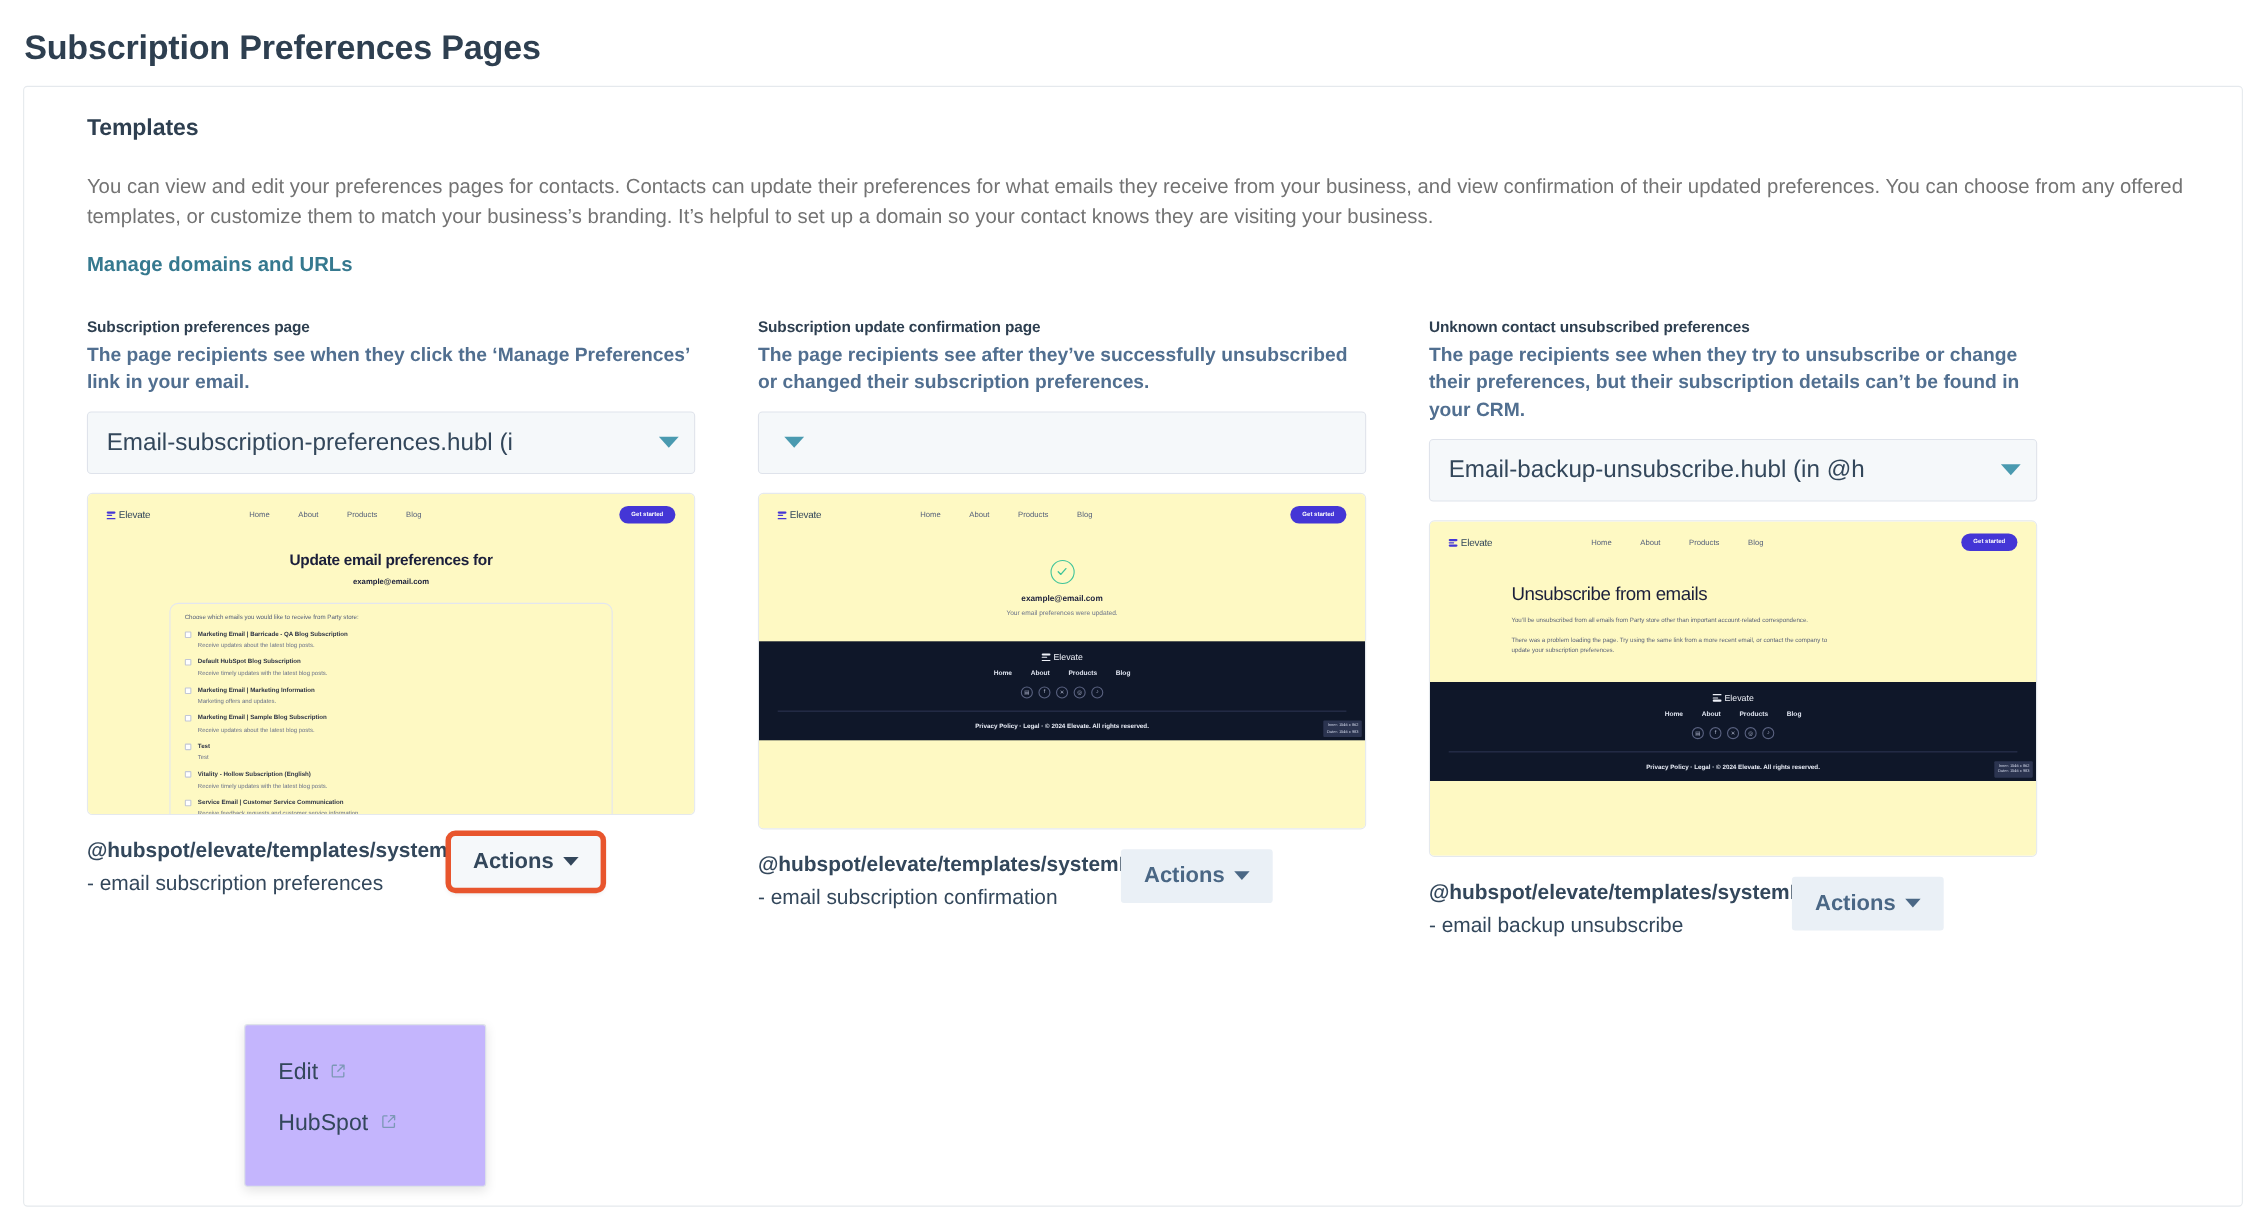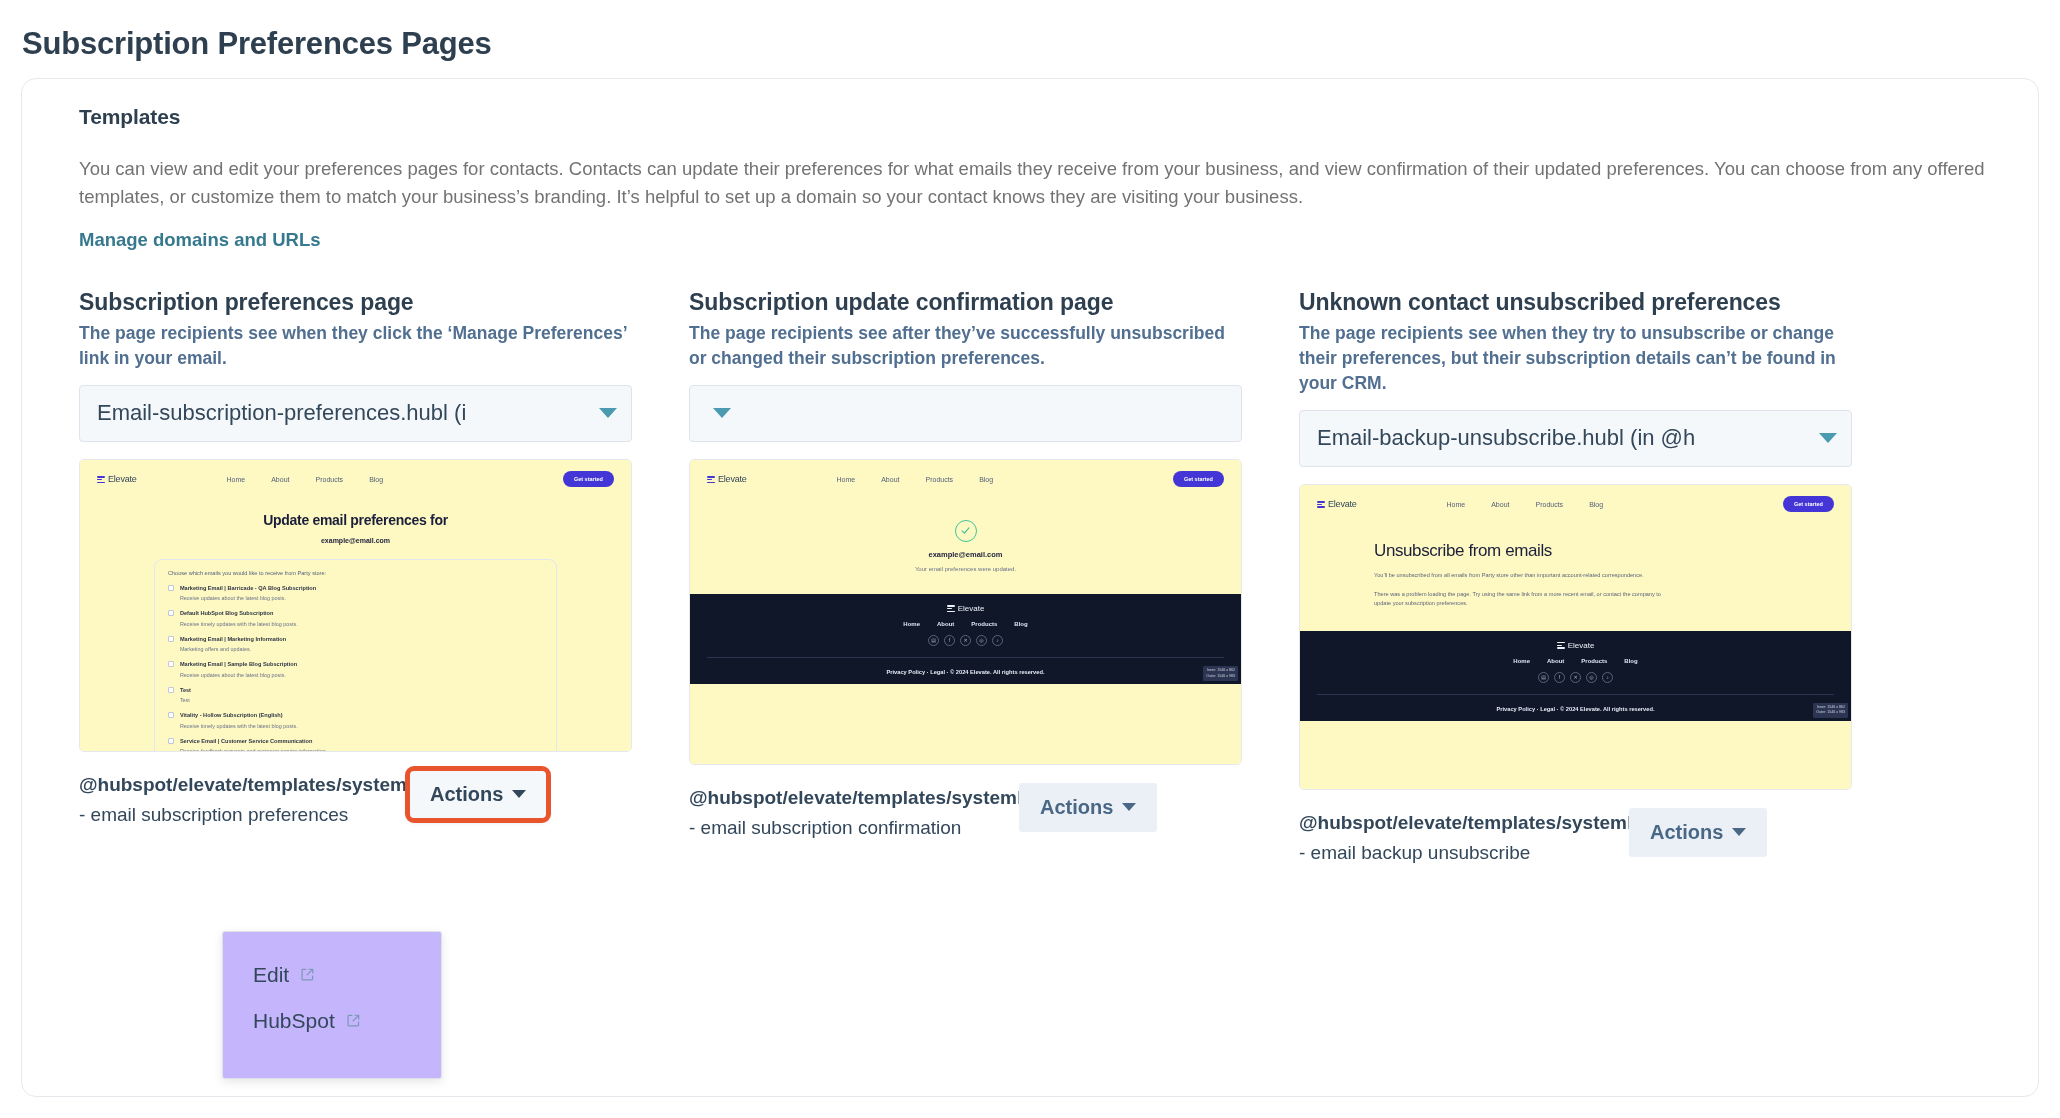--- a/index.html
+++ b/index.html
@@ -22,21 +22,21 @@
     line-height: 1.3;
   }
 
   
   .card {
     position: absolute;
     left: 21px; top: 78px;
     width: 2018px; height: 1019px;
     background: #ffffff;
     border: 1px solid #e5e9ed;
-    border-radius: 15px;
+    border-radius: 4px;
   }
   .card-inner { padding: 26px 32px 0 36px; }
 
   .section-title {
     font-size: 21px;
     font-weight: 700;
     color: #2e3f50;
     margin: 0 0 26px 21px;
     letter-spacing: -0.1px;
   }
@@ -62,21 +62,21 @@
   
   .columns {
     display: flex;
     margin-top: 38px;
     margin-left: 21px;
     gap: 57px;
   }
   .col { width: 553px; position: relative; }
 
   .col-title {
-    font-size: 23px;
+    font-size: 14px;
     font-weight: 700;
     color: #2e3f50;
     margin-bottom: 5px;
     letter-spacing: -0.1px;
   }
   .col-desc {
     font-size: 17.5px;
     font-weight: 700;
     line-height: 1.42;
     color: #516f90;

